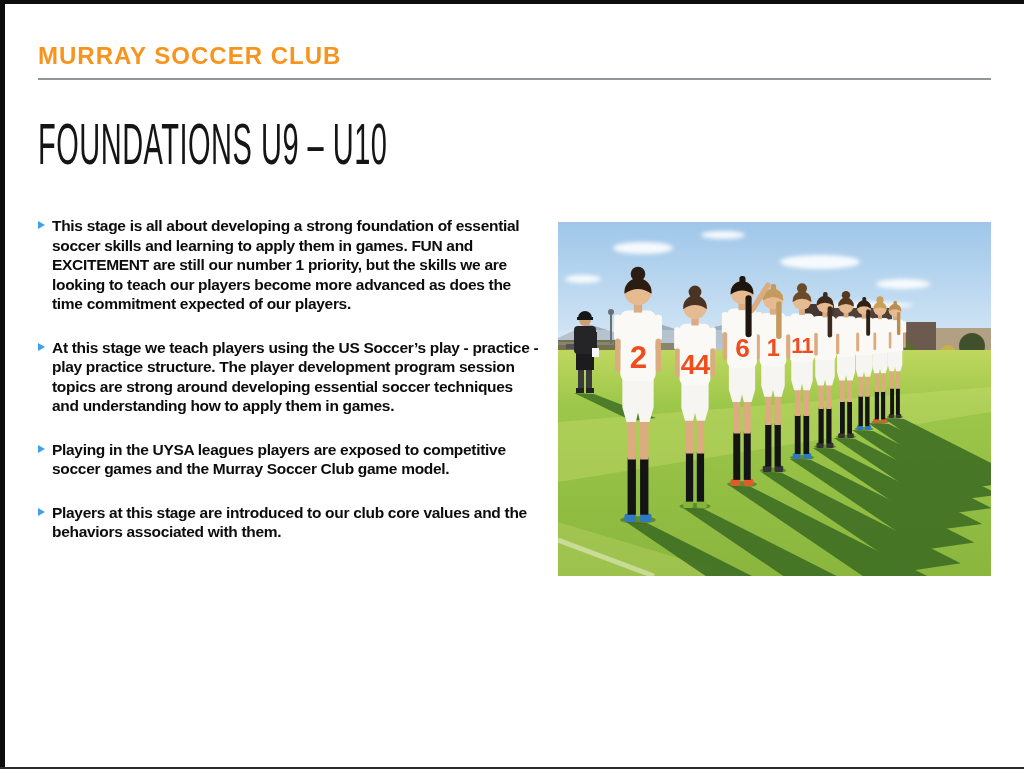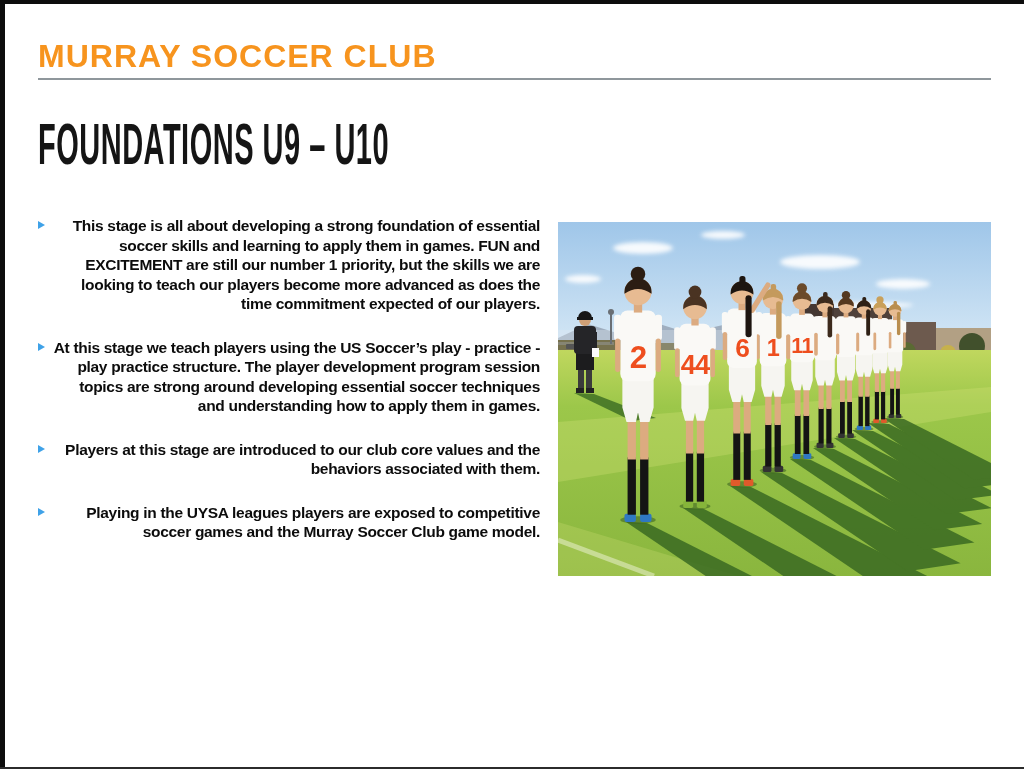--- a/index.html
+++ b/index.html
@@ -5,33 +5,33 @@
   html,body{margin:0;padding:0;background:#ffffff;}
   .page{
     position:relative;width:1024px;height:769px;overflow:hidden;background:#ffffff;
     font-family:"Liberation Sans",sans-serif;
   }
   .frame-top{position:absolute;top:0;left:0;width:100%;height:4px;background:#0d0d0d;}
   .frame-left{position:absolute;top:0;left:0;width:5px;height:100%;background:#0d0d0d;}
   .frame-bottom{position:absolute;bottom:0;left:0;width:100%;height:2px;background:#2b2b2b;}
 
   .brand{
-    position:absolute;left:38px;top:44px;font-size:32px;font-weight:bold;
+    position:absolute;left:38px;top:44px;font-size:24px;font-weight:bold;
     color:#F7941E;letter-spacing:1px;white-space:nowrap;line-height:24px;
   }
   .divider{position:absolute;left:38px;top:78px;width:953px;height:2px;background:#8f979c;}
 
   .title{
-    position:absolute;left:38px;top:115px;font-size:58px;font-weight:bold;color:#151515;
+    position:absolute;left:38px;top:115px;font-size:58px;font-weight:normal;color:#151515;
     white-space:nowrap;line-height:58px;
   }
   .squeeze{display:inline-block;transform:scaleX(0.5);transform-origin:0 50%;letter-spacing:1px;}
 
   .bullets{
-    position:absolute;left:38px;top:216px;width:502px;margin:0;padding:0;list-style:none;text-align:right;
+    position:absolute;left:38px;top:216px;width:502px;margin:0;padding:0;list-style:none;
   }
   .bullets li{
     position:relative;padding-left:14px;margin:0 0 24px 0;
     font-size:15.5px;line-height:19.5px;font-weight:bold;color:#0c0c0c;letter-spacing:-0.3px;
   }
   .arrow{
     position:absolute;left:0;top:5px;width:0;height:0;
     border-top:4.5px solid transparent;border-bottom:4.5px solid transparent;
     border-left:7px solid #3FA2E8;
   }
@@ -59,25 +59,25 @@
     <li>
       <span class="arrow"></span>
       <span>This stage is all about developing a strong foundation of essential soccer skills and learning to apply them in games. FUN and EXCITEMENT are still our number 1 priority, but the skills we are looking to teach our players become more advanced as does the time commitment expected of our players.</span>
     </li>
     <li>
       <span class="arrow"></span>
       <span>At this stage we teach players using the US Soccer’s play - practice - play practice structure. The player development program session topics are strong around developing essential soccer techniques and understanding how to apply them in games.</span>
     </li>
     <li>
       <span class="arrow"></span>
-      <span>Players at this stage are introduced to our club core values and the behaviors associated with them.</span>
+      <span>Playing in the UYSA leagues players are exposed to competitive soccer games and the Murray Soccer Club game model.</span>
     </li>
     <li>
       <span class="arrow"></span>
-      <span>Playing in the UYSA leagues players are exposed to competitive soccer games and the Murray Soccer Club game model.</span>
+      <span>Players at this stage are introduced to our club core values and the behaviors associated with them.</span>
     </li>
   </ul>
 
   <svg class="photo" viewBox="0 0 433 354" preserveAspectRatio="none" role="img">
     <defs>
       <linearGradient id="skyG" x1="0" y1="0" x2="0" y2="1">
         <stop offset="0" stop-color="#9fc6e9"></stop>
           <stop offset="1" stop-color="#dcecf7"></stop>
       </linearGradient>
       <linearGradient id="grassG" x1="0" y1="0" x2="0" y2="1">

